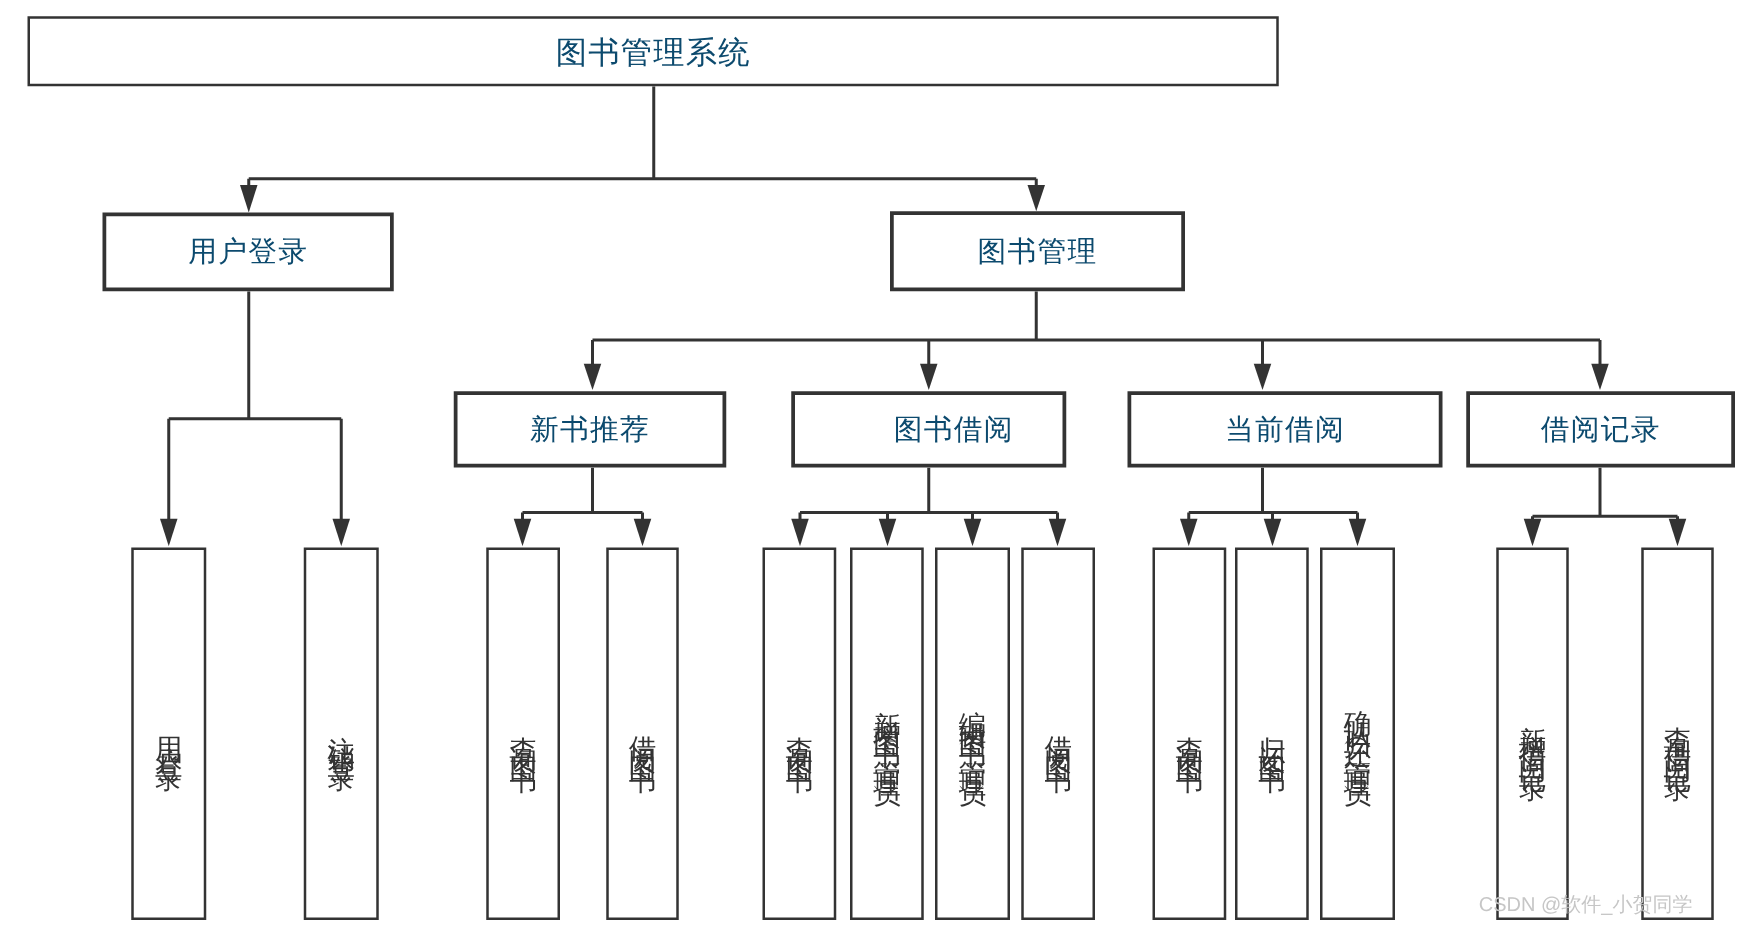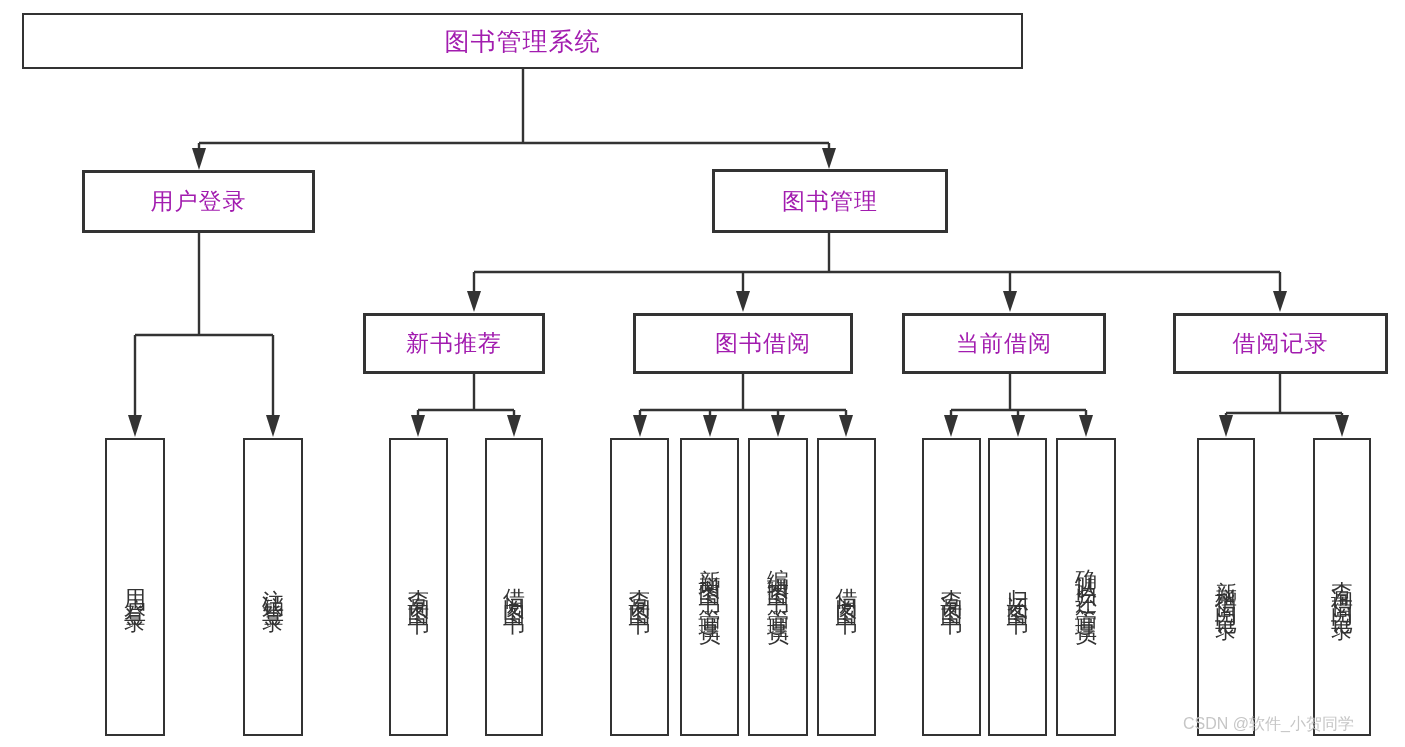--- a/index.html
+++ b/index.html
@@ -16,21 +16,21 @@
     position:absolute;
     background:#ffffff;
     border:3px solid #333333;
     box-sizing:border-box;
     display:flex; align-items:center; justify-content:center;
     z-index:2;
   }
   .node .hlabel {
     font-size:23px;
     letter-spacing:1px;
-    color:#a21caf;
+    color:#0c4a6e;
     white-space:nowrap;
     text-align:right;
   }
   .root-node { border-width:2px; }
   .root-node .hlabel { font-size:25px; }
   .leaf {
     position:absolute;
     background:#ffffff;
     border:2px solid #333333;
     box-sizing:border-box;
@@ -107,27 +107,27 @@
     <span class="hlabel">图书管理系统</span>
   </div>
 
   <div class="node" style="left:82px; top:170px; width:233px; height:63px;">
     <span class="hlabel">用户登录</span>
   </div>
   <div class="node" style="left:712px; top:169px; width:236px; height:64px;">
     <span class="hlabel">图书管理</span>
   </div>
 
-  <div class="node" style="left:363px; top:313px; width:182px; height:61px;">
+  <div class="node" style="left:363px; top:313px; width:218px; height:61px;">
     <span class="hlabel">新书推荐</span>
   </div>
   <div class="node" style="left:633px; top:313px; width:220px; height:61px;padding-left:40px;">
     <span class="hlabel">图书借阅</span>
   </div>
-  <div class="node" style="left:902px; top:313px; width:204px; height:61px;">
+  <div class="node" style="left:902px; top:313px; width:252px; height:61px;">
     <span class="hlabel">当前借阅</span>
   </div>
   <div class="node" style="left:1173px; top:313px; width:215px; height:61px;">
     <span class="hlabel">借阅记录</span>
   </div>
 
   <div class="leaf" style="left:105px; top:438px; width:60px; height:298px;">
     <span class="vlabel">用户登录</span>
   </div>
   <div class="leaf" style="left:243px; top:438px; width:60px; height:298px;">

